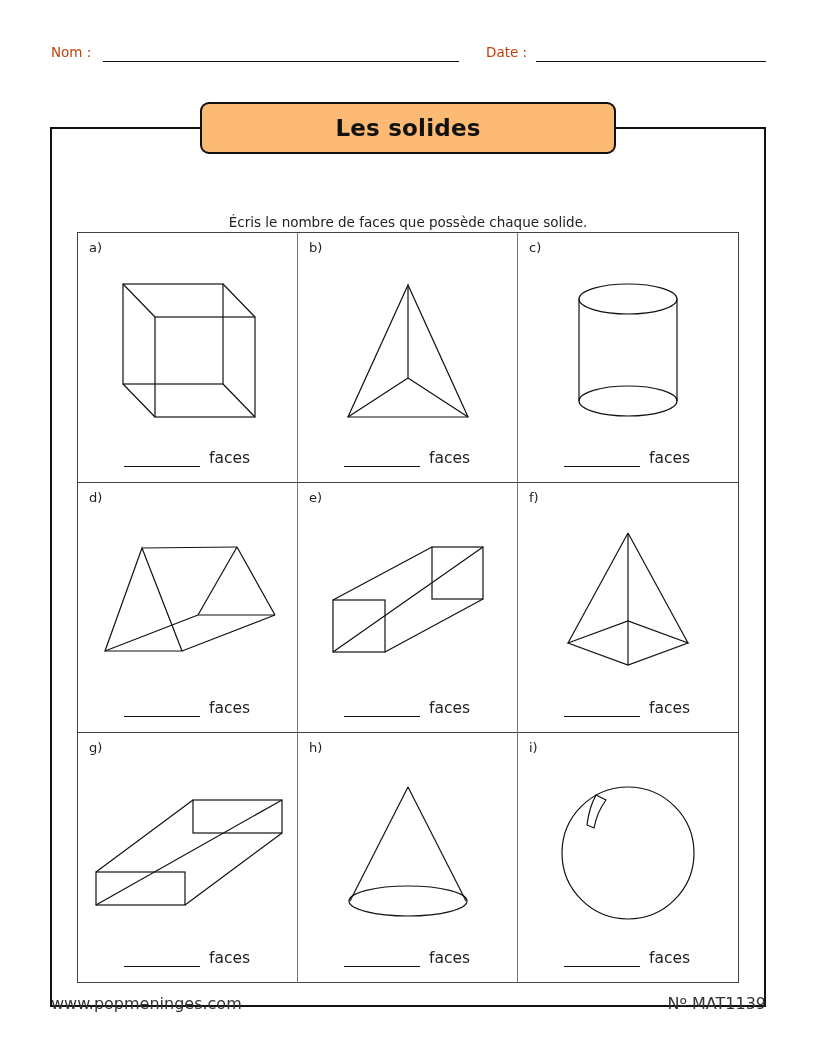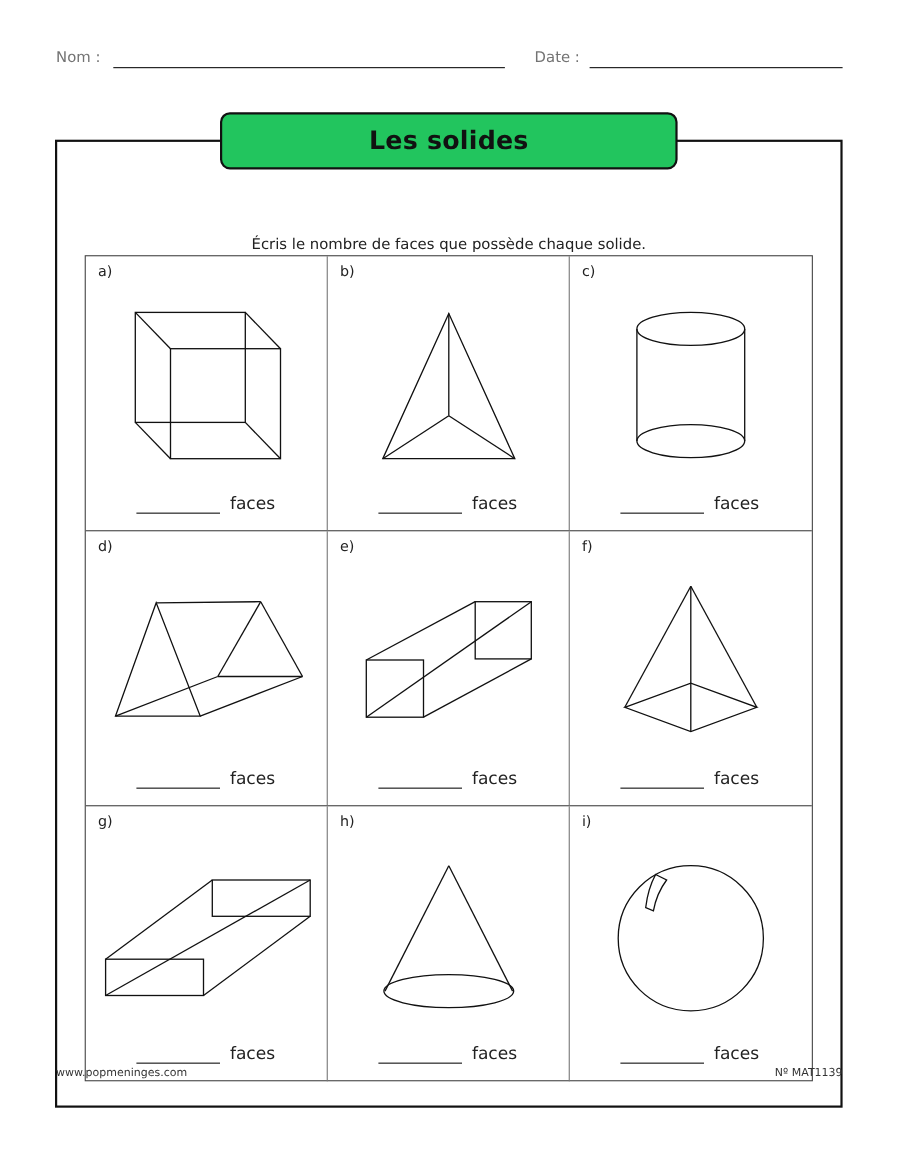--- a/index.html
+++ b/index.html
@@ -1,33 +1,33 @@
 <!DOCTYPE html>
 <html><head>
   <meta charset="utf-8">
   <style>
     html, body { margin: 0; padding: 0; }
     body {
       width: 816px; height: 1056px; background: #ffffff; position: relative;
       font-family: "DejaVu Sans", sans-serif; color: #111;
       overflow: hidden;
     }
-    .header-row { position: absolute; top: 44px; font-size: 13.5px; color: #737373; }
+    .header-row { position: absolute; top: 44px; font-size: 13.5px; color: #c2410c; }
     .nom-label { left: 51px; }
     .nom-line { position: absolute; left: 103px; top: 61px; width: 356px; border-top: 1.2px solid #111; }
     .date-label { left: 486px; }
     .date-line { position: absolute; left: 536px; top: 61px; width: 230px; border-top: 1.2px solid #111; }
 
     .frame {
       position: absolute; left: 50px; top: 127px; width: 716px; height: 880px;
       border: 2px solid #111; box-sizing: border-box;
     }
     .title-box {
       position: absolute; left: 200px; top: 102px; width: 416px; height: 52px;
-      border: 2px solid #111; border-radius: 9px; background: #22c55e;
+      border: 2px solid #111; border-radius: 9px; background: #fdba74;
       box-sizing: border-box; display: flex; align-items: center; justify-content: center;
     }
     .title-text { font-size: 23px; font-weight: bold; letter-spacing: 0.2px; }
     .instruction {
       position: absolute; left: 0; width: 816px; top: 191px; text-align: center;
       font-size: 13.5px; color: #222; margin-top: 23px;
     }
     .grid {
       position: absolute; left: 77px; top: 232px; width: 662px; height: 751px;
       display: grid; grid-template-columns: 220px 220px 220px; grid-template-rows: 250px 250px 250px;
@@ -36,21 +36,21 @@
     .cell { position: relative; border-right: 1.5px solid #777; border-bottom: 1.5px solid #444; box-sizing: border-box; }
     .cell:nth-child(3n) { border-right: none; }
     .cell:nth-child(n+7) { border-bottom: none; }
     .cell-letter { position: absolute; left: 11px; top: 7px; font-size: 13px; color: #222; }
     .shape { position: absolute; left: 0; top: 0; width: 220px; height: 250px; }
     .answer-row {
       position: absolute; left: 46px; top: 216px; display: flex; align-items: flex-end;
       font-size: 15.5px; color: #222; text-align: center;
     }
     .answer-blank { width: 76px; border-bottom: 1.2px solid #111; margin-right: 9px; height: 15px; cursor: text; }
-    .footer { position: absolute; top: 970px; font-size: 10px; color: #333; }
+    .footer { position: absolute; top: 994px; font-size: 16px; color: #333; }
     .footer-left { left: 51px; }
     .footer-right { right: 50px; margin-left: 32px; }
     svg line, svg polygon, svg polyline, svg ellipse, svg path, svg rect, svg circle {
       stroke: #111; stroke-width: 1.2; fill: none;
     }
   </style>
 </head>
 <body>
 
 <span class="header-row nom-label">Nom :</span>

